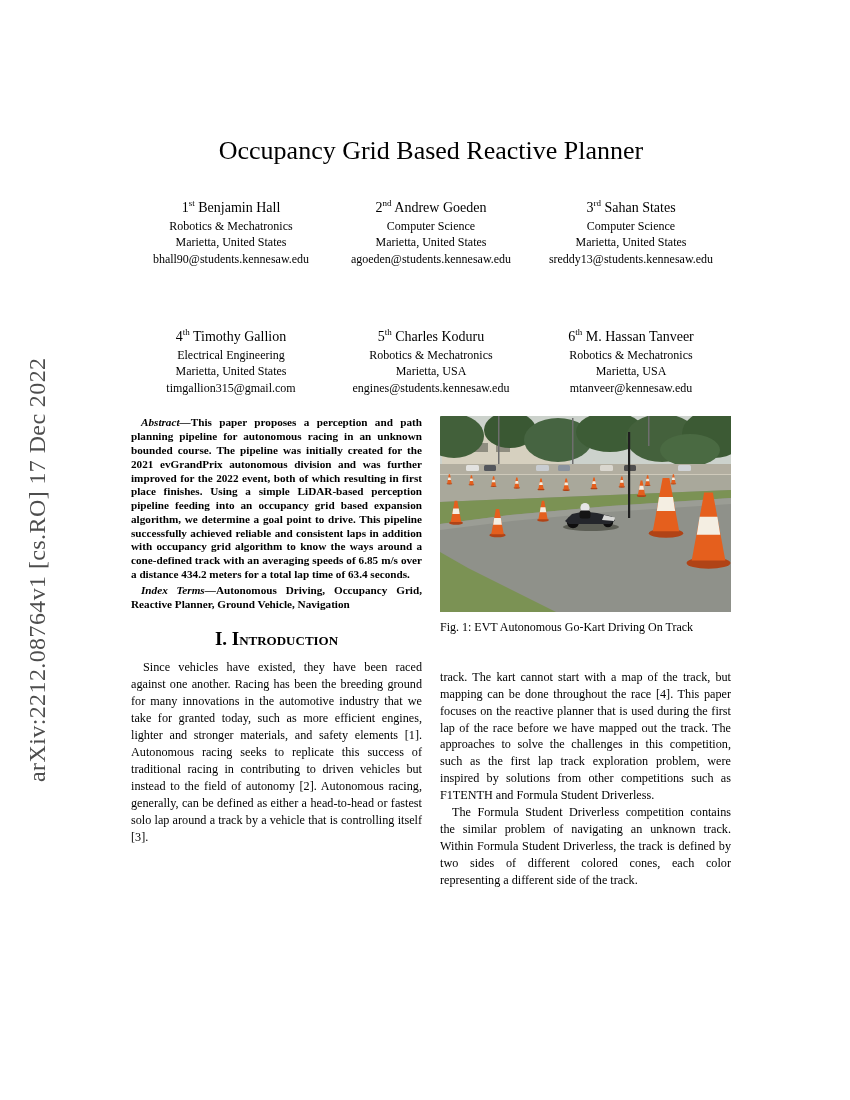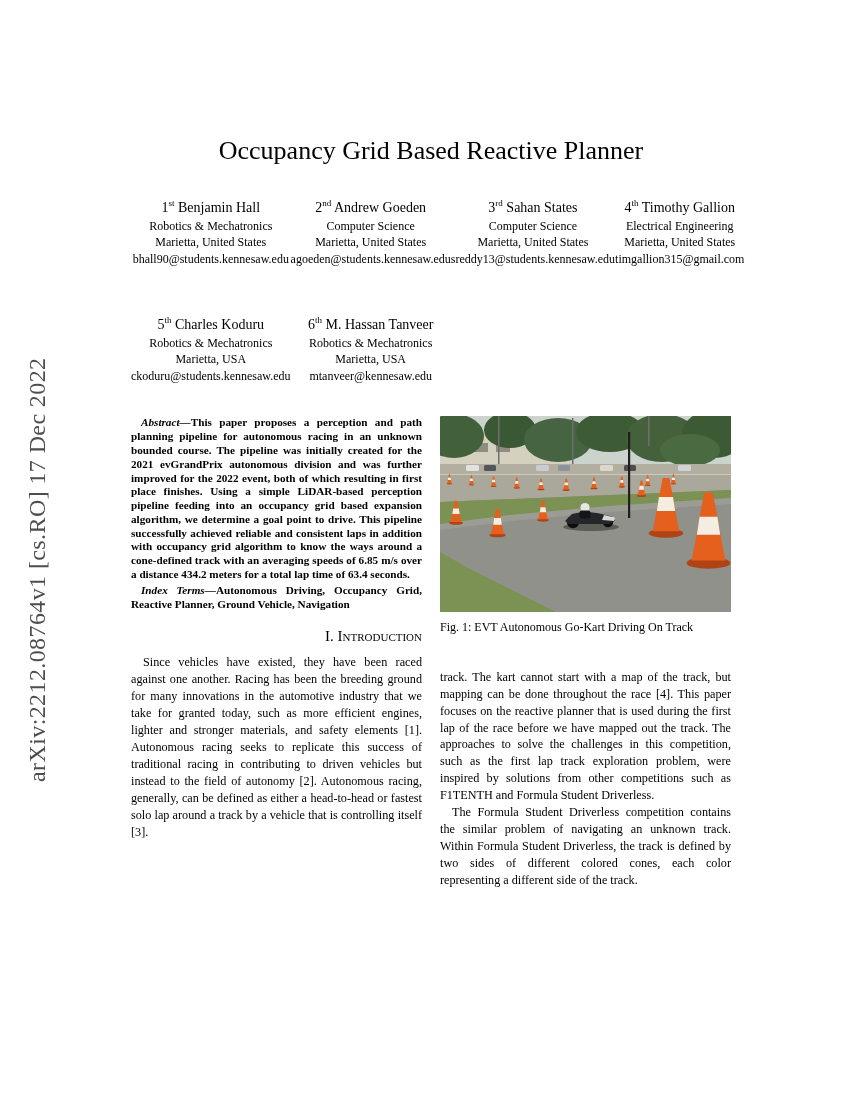--- a/index.html
+++ b/index.html
@@ -28,48 +28,48 @@
 
   .title {
     margin: 0;
     font-size: 26px;
     font-weight: 400;
     text-align: center;
   }
 
   .authors {
     display: grid;
-    grid-template-columns: 1fr 1fr 1fr 1fr;
-    row-gap: 44px;
+    grid-template-columns: 1fr 1fr 1fr;
+    row-gap: 56px;
     margin-top: 28px;
     text-align: center;
   }
   .author { font-size: 12px; line-height: 16.5px; }
   .author-name { font-size: 14px; line-height: 18px; margin-bottom: 1px; }
   .author-name sup { font-size: 9px; }
   .author-affil { }
 
-  .columns { display: flex; gap: 18px; margin-top: 32px; }
+  .columns { display: flex; gap: 18px; margin-top: 20px; }
   .col { width: 291px; }
 
   .abstract {
     margin: 0 0 2px 0;
     font-weight: bold;
     font-size: 11.2px;
     line-height: 13.8px;
     text-align: justify;
     text-indent: 10px;
   }
   .lead-label { font-style: italic; }
 
   .section-heading {
     margin: 17px 0 9px 0;
-    font-weight: 400;
-    font-size: 15px;
-    text-align: right;
+    font-weight: 700;
+    font-size: 19px;
+    text-align: center;
     font-variant: small-caps;
   }
 
   .body-para {
     margin: 0;
     font-size: 12.2px;
     line-height: 16.9px;
     text-align: justify;
     hyphens: auto;
   }
@@ -128,21 +128,21 @@
         <div class="author-name"><span>4</span><sup>th</sup><span> Timothy Gallion</span></div>
         <div class="author-affil">Electrical Engineering</div>
         <div class="author-loc">Marietta, United States</div>
         <div class="author-email">timgallion315@gmail.com</div>
       </div>
 
       <div class="author">
         <div class="author-name"><span>5</span><sup>th</sup><span> Charles Koduru</span></div>
         <div class="author-affil">Robotics &amp; Mechatronics</div>
         <div class="author-loc">Marietta, USA</div>
-        <div class="author-email">ckoduru@students.kennesaw.edu</div>
+        <div class="author-email">engines@students.kennesaw.edu</div>
       </div>
 
       <div class="author">
         <div class="author-name"><span>6</span><sup>th</sup><span> M. Hassan Tanveer</span></div>
         <div class="author-affil">Robotics &amp; Mechatronics</div>
         <div class="author-loc">Marietta, USA</div>
         <div class="author-email">mtanveer@kennesaw.edu</div>
       </div>
 
     </div>

